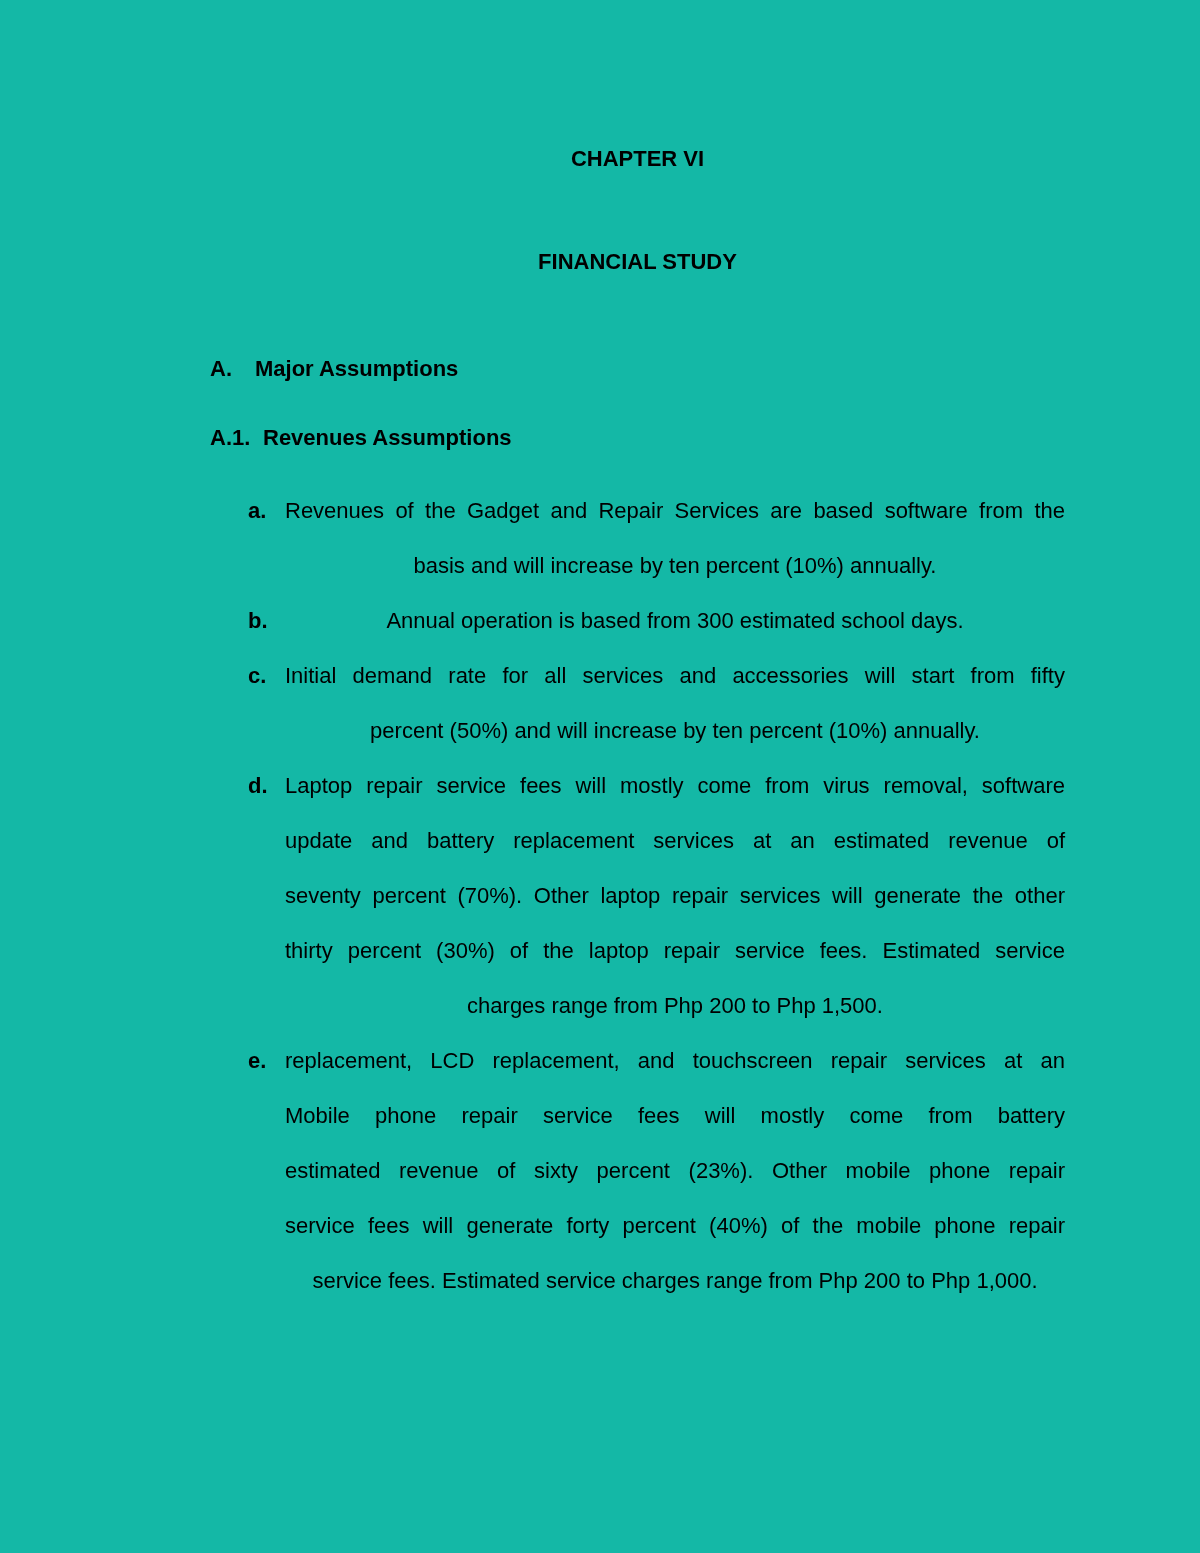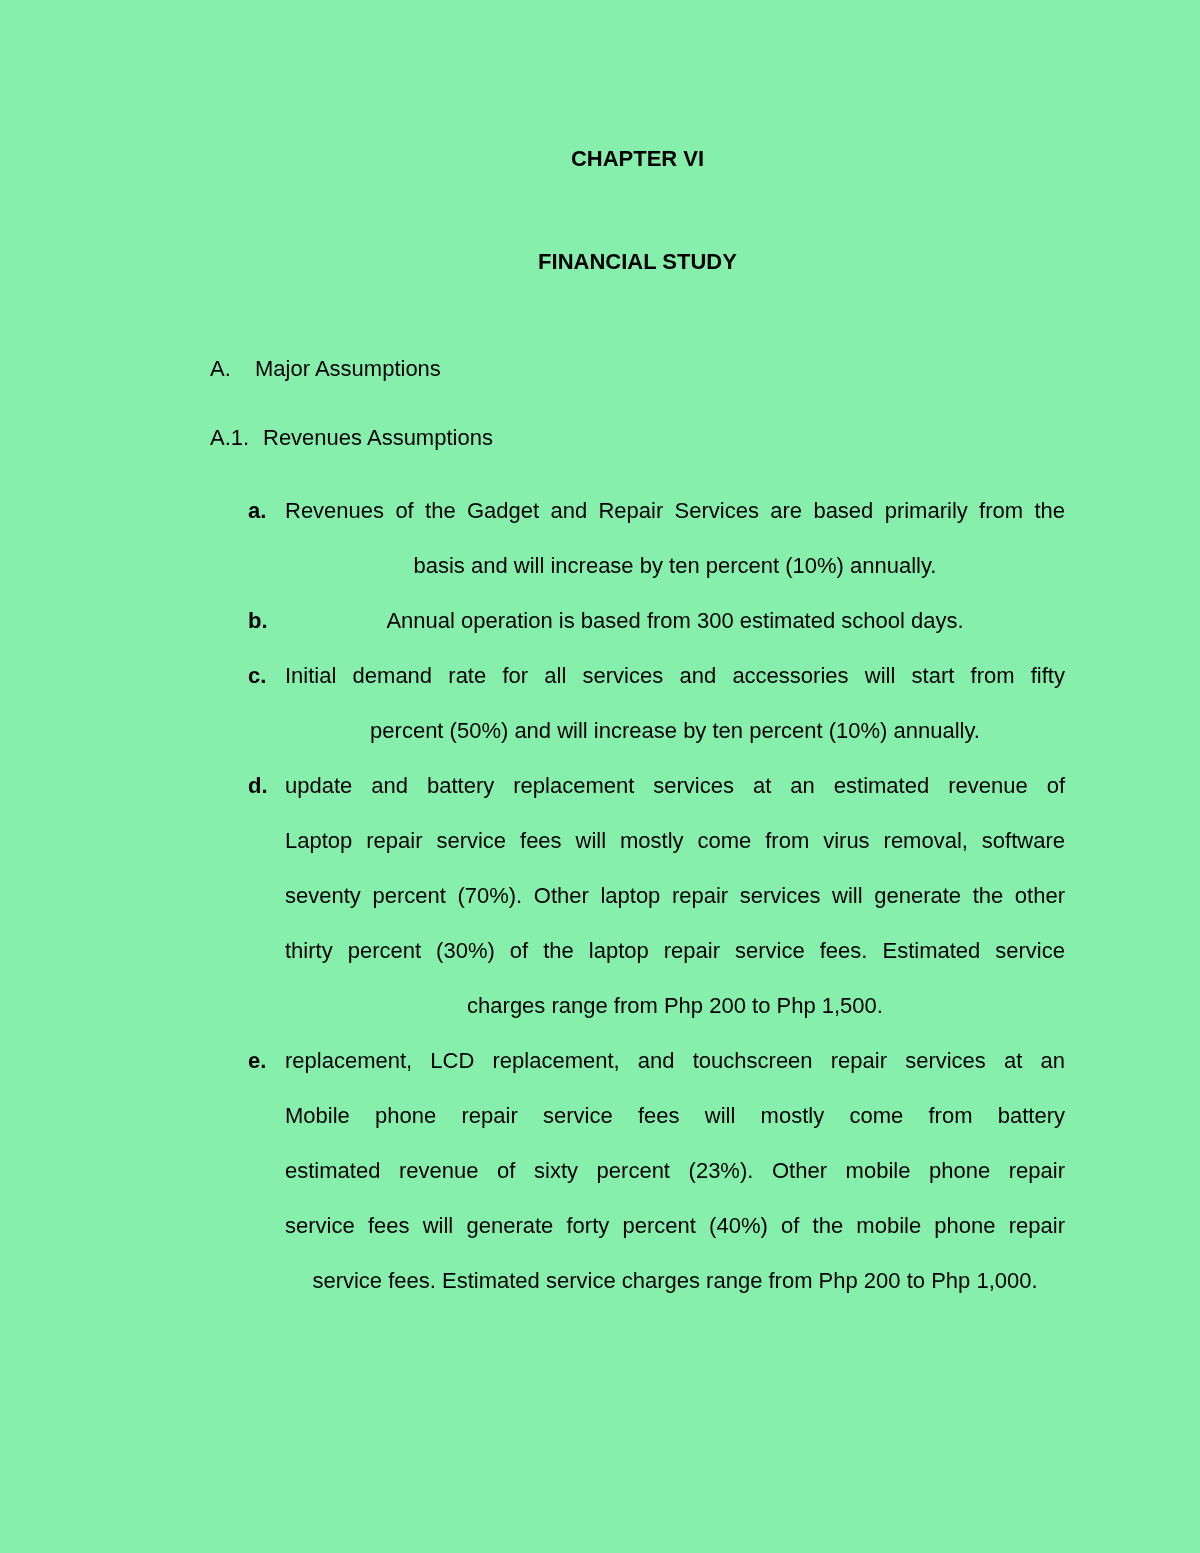--- a/index.html
+++ b/index.html
@@ -5,37 +5,37 @@
   html, body {
     margin: 0;
     padding: 0;
     background: #ffffff;
   }
   .page {
     position: relative;
     box-sizing: border-box;
     width: 1200px;
     height: 1553px;
-    background: #86efac;
+    background: #14b8a6;
     color: #000000;
     font-family: "Liberation Sans", "DejaVu Sans", sans-serif;
     font-size: 22px;
     line-height: 55px;
     padding: 131px 135px 0 210px;
     overflow: hidden;
   }
   .center-heading {
     text-align: center;
     font-weight: bold;
   }
   .section-title {
     margin-top: 48px;
   }
   .side-heading {
-    font-weight: normal;
+    font-weight: bold;
     white-space: nowrap;
   }
   .heading-a {
     margin-top: 52px;
   }
   .heading-a1 {
     margin-top: 14px;
   }
   .hmark-a {
     display: inline-block;
@@ -84,21 +84,21 @@
 
   <div class="side-heading heading-a1">
     <span class="hmark-a1">A.1.</span><span>Revenues Assumptions</span>
   </div>
 
   <div class="assumptions-list">
 
     <div class="list-item">
       <div class="list-marker">a.</div>
       <div class="list-text">
-          <div class="tline tline-just">Revenues of the Gadget and Repair Services are based primarily from the</div>
+          <div class="tline tline-just">Revenues of the Gadget and Repair Services are based software from the</div>
           <div class="tline">basis and will increase by ten percent (10%) annually.</div>
         </div>
     </div>
 
     <div class="list-item">
       <div class="list-marker">b.</div>
       <div class="list-text">
           <div class="tline">Annual operation is based from 300 estimated school days.</div>
         </div>
     </div>
@@ -107,22 +107,22 @@
       <div class="list-marker">c.</div>
       <div class="list-text">
           <div class="tline tline-just">Initial demand rate for all services and accessories will start from fifty</div>
           <div class="tline">percent (50%) and will increase by ten percent (10%) annually.</div>
         </div>
     </div>
 
     <div class="list-item">
       <div class="list-marker">d.</div>
       <div class="list-text">
+          <div class="tline tline-just">Laptop repair service fees will mostly come from virus removal, software</div>
           <div class="tline tline-just">update and battery replacement services at an estimated revenue of</div>
-          <div class="tline tline-just">Laptop repair service fees will mostly come from virus removal, software</div>
           <div class="tline tline-just">seventy percent (70%). Other laptop repair services will generate the other</div>
           <div class="tline tline-just">thirty percent (30%) of the laptop repair service fees. Estimated service</div>
           <div class="tline">charges range from Php 200 to Php 1,500.</div>
         </div>
     </div>
 
     <div class="list-item">
       <div class="list-marker">e.</div>
       <div class="list-text">
           <div class="tline tline-just">replacement, LCD replacement, and touchscreen repair services at an</div>

